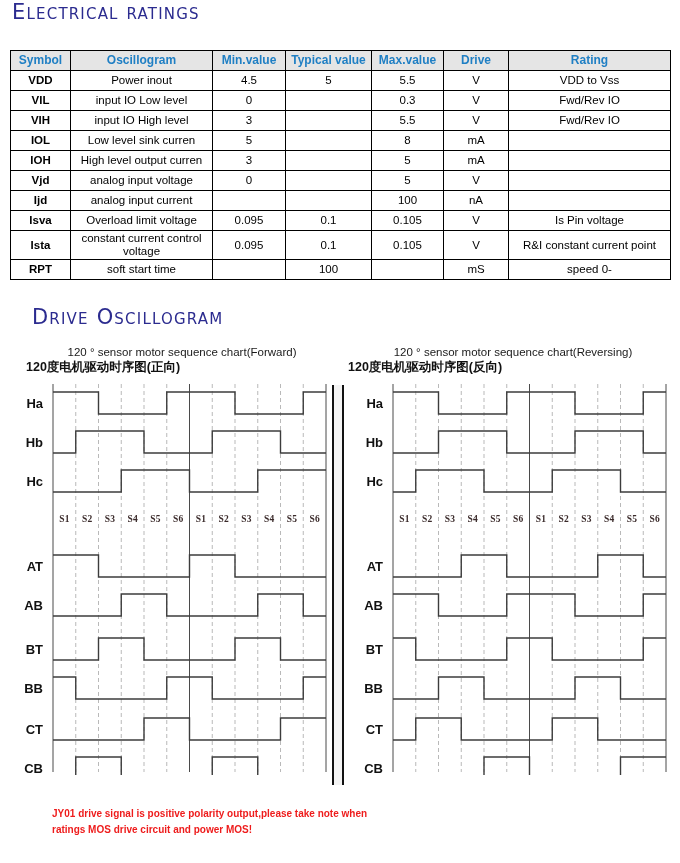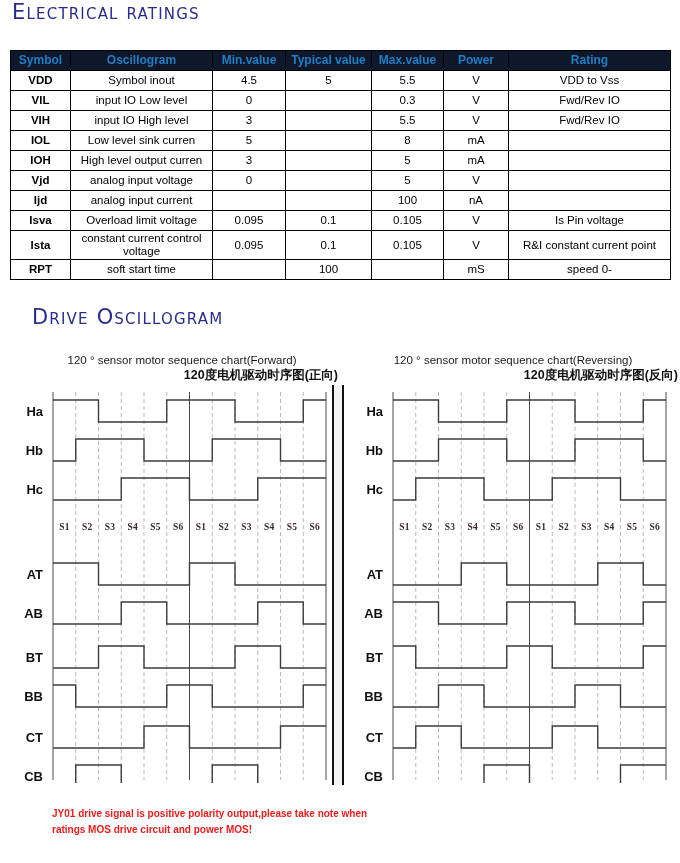--- a/index.html
+++ b/index.html
@@ -48,21 +48,21 @@
   }
   #ratings-table th,
   #ratings-table td {
     border: 1px solid #000;
     text-align: center;
     vertical-align: middle;
     padding: 1px 2px;
     line-height: 1.15;
   }
   #ratings-table thead th {
-    background: #0f172a;
+    background: #e5e5e5;
     color: #1f7fc4;
     font-weight: bold;
     font-size: 12px;
     height: 17px;
   }
   #ratings-table tbody td {
     height: 17px;
   }
   #ratings-table tbody td.sym {
     font-weight: bold;
@@ -78,34 +78,34 @@
   
   #oscillogram {
     position: absolute;
     left: 0;
     top: 345px;
     width: 680px;
     height: 445px;
   }
   .chart-block {
     position: absolute;
-    top: 8px;
+    top: 0;
   }
   #chart-forward  { left: 8px;   width: 330px; }
   #chart-reversing{ left: 348px; width: 330px; }
 
   .chart-caption-en {
     text-align: center;
     font-size: 11.5px;
     color: #1a1a1a;
     line-height: 1.25;
     white-space: nowrap;
   }
   .chart-caption-cn {
-    text-align: right;
+    text-align: left;
     font-size: 12.5px;
     font-weight: bold;
     color: #111;
     line-height: 1.3;
     white-space: nowrap;
   }
   #chart-forward .chart-caption-en,
   #chart-forward .chart-caption-cn { padding-left: 18px; }
 
   .chart-canvas {
@@ -156,28 +156,28 @@
       <col class="col-unit">
       <col class="col-rating">
   </colgroup>
   <thead>
     <tr>
       <th>Symbol</th>
       <th>Oscillogram</th>
       <th>Min.value</th>
       <th>Typical value</th>
       <th>Max.value</th>
-      <th>Power</th>
+      <th>Drive</th>
       <th>Rating</th>
     </tr>
   </thead>
   <tbody id="ratings-body">
       <tr>
         <td class="sym">VDD</td>
-        <td>Symbol inout</td>
+        <td>Power inout</td>
         <td>4.5</td>
         <td>5</td>
         <td>5.5</td>
         <td>V</td>
         <td>VDD to Vss</td>
       </tr>
       <tr>
         <td class="sym">VIL</td>
         <td>input IO Low level</td>
         <td>0</td>

